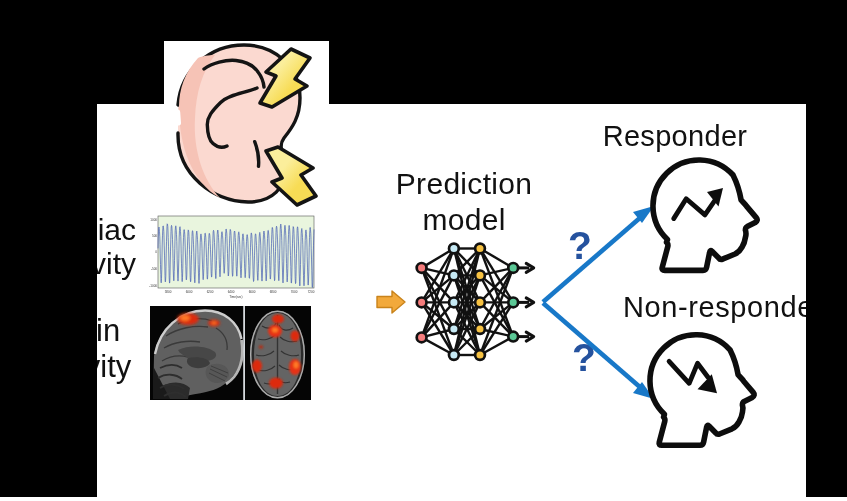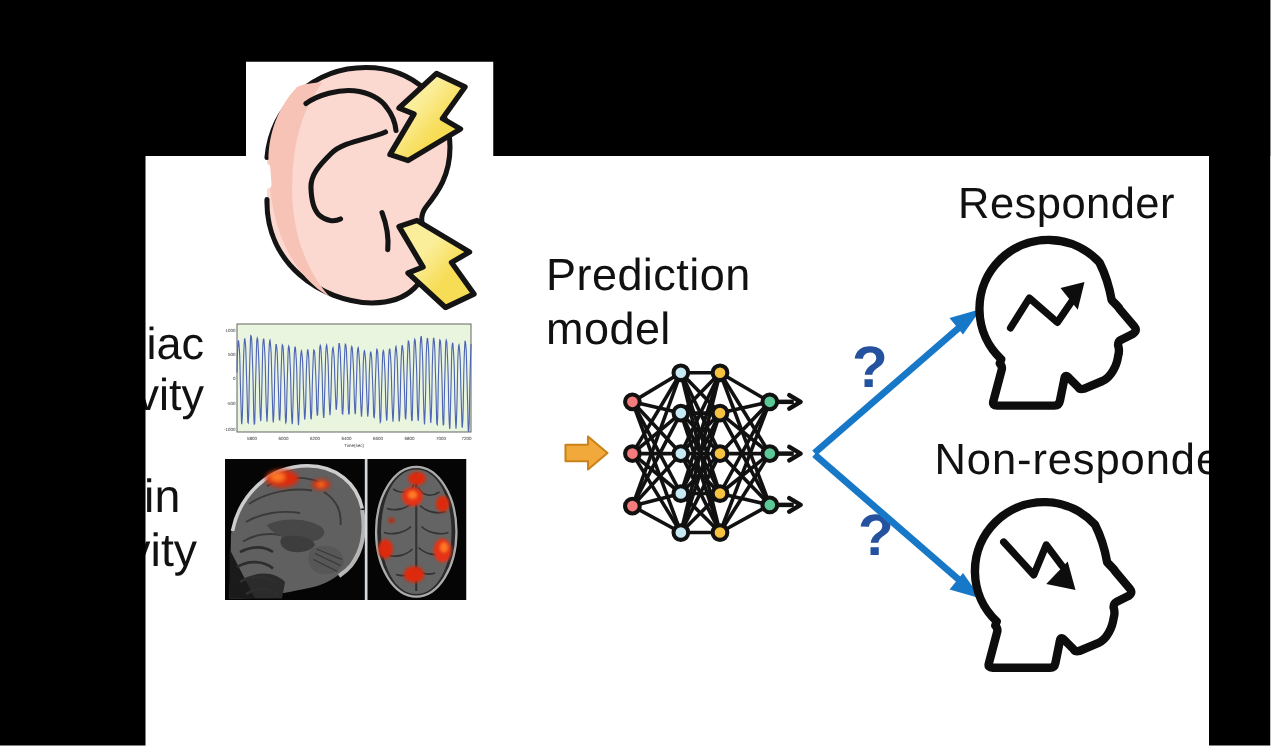--- a/index.html
+++ b/index.html
@@ -11,23 +11,23 @@
 <body>
 <div id="stage">
 
 <div class="abs band" style="left:0;top:0;width:847px;height:104px;"></div>
 <div class="abs band" style="left:0;top:0;width:97px;height:497px;"></div>
 <div class="abs band" style="left:806px;top:0;width:41px;height:497px;"></div>
 
 <div class="abs txt" style="left:-64px;top:213px;width:200px;text-align:right;font-size:30px;line-height:34px;">Cardiac<br>activity</div>
 <div class="abs txt" style="left:-66px;top:312.5px;width:300px;text-align:center;font-size:31px;line-height:36px;">Brain<br>activity</div>
 
-<div class="abs txt" style="left:364px;top:166px;width:200px;text-align:left;font-size:30px;letter-spacing:0.3px;line-height:36px;">Prediction<br>model</div>
-
-<div class="abs txt" style="left:611px;top:120px;width:200px;text-align:center;font-size:29px;letter-spacing:0.3px;">Responder</div>
+<div class="abs txt" style="left:364px;top:166px;width:200px;text-align:center;font-size:30px;letter-spacing:0.3px;line-height:36px;">Prediction<br>model</div>
+
+<div class="abs txt" style="left:575px;top:120px;width:200px;text-align:center;font-size:29px;letter-spacing:0.3px;">Responder</div>
 <div class="abs txt" style="left:623px;top:291px;white-space:nowrap;font-size:29px;letter-spacing:0.6px;">Non-responder</div>
 
 <div class="abs" style="left:568px;top:224px;font-size:39px;font-weight:bold;color:#25529E;z-index:2;">?</div>
 <div class="abs" style="left:572px;top:336px;font-size:39px;font-weight:bold;color:#25529E;z-index:2;">?</div>
 
 <svg class="abs" style="left:164px;top:41px;z-index:7;" width="165" height="166" viewBox="0 0 165 166">
 <defs>
         <linearGradient id="boltg" x1="0" y1="0" x2="1" y2="1">
  <stop offset="0.35" stop-color="#FBEE9B"></stop>
           <stop offset="0.65" stop-color="#F7DC55"></stop>

